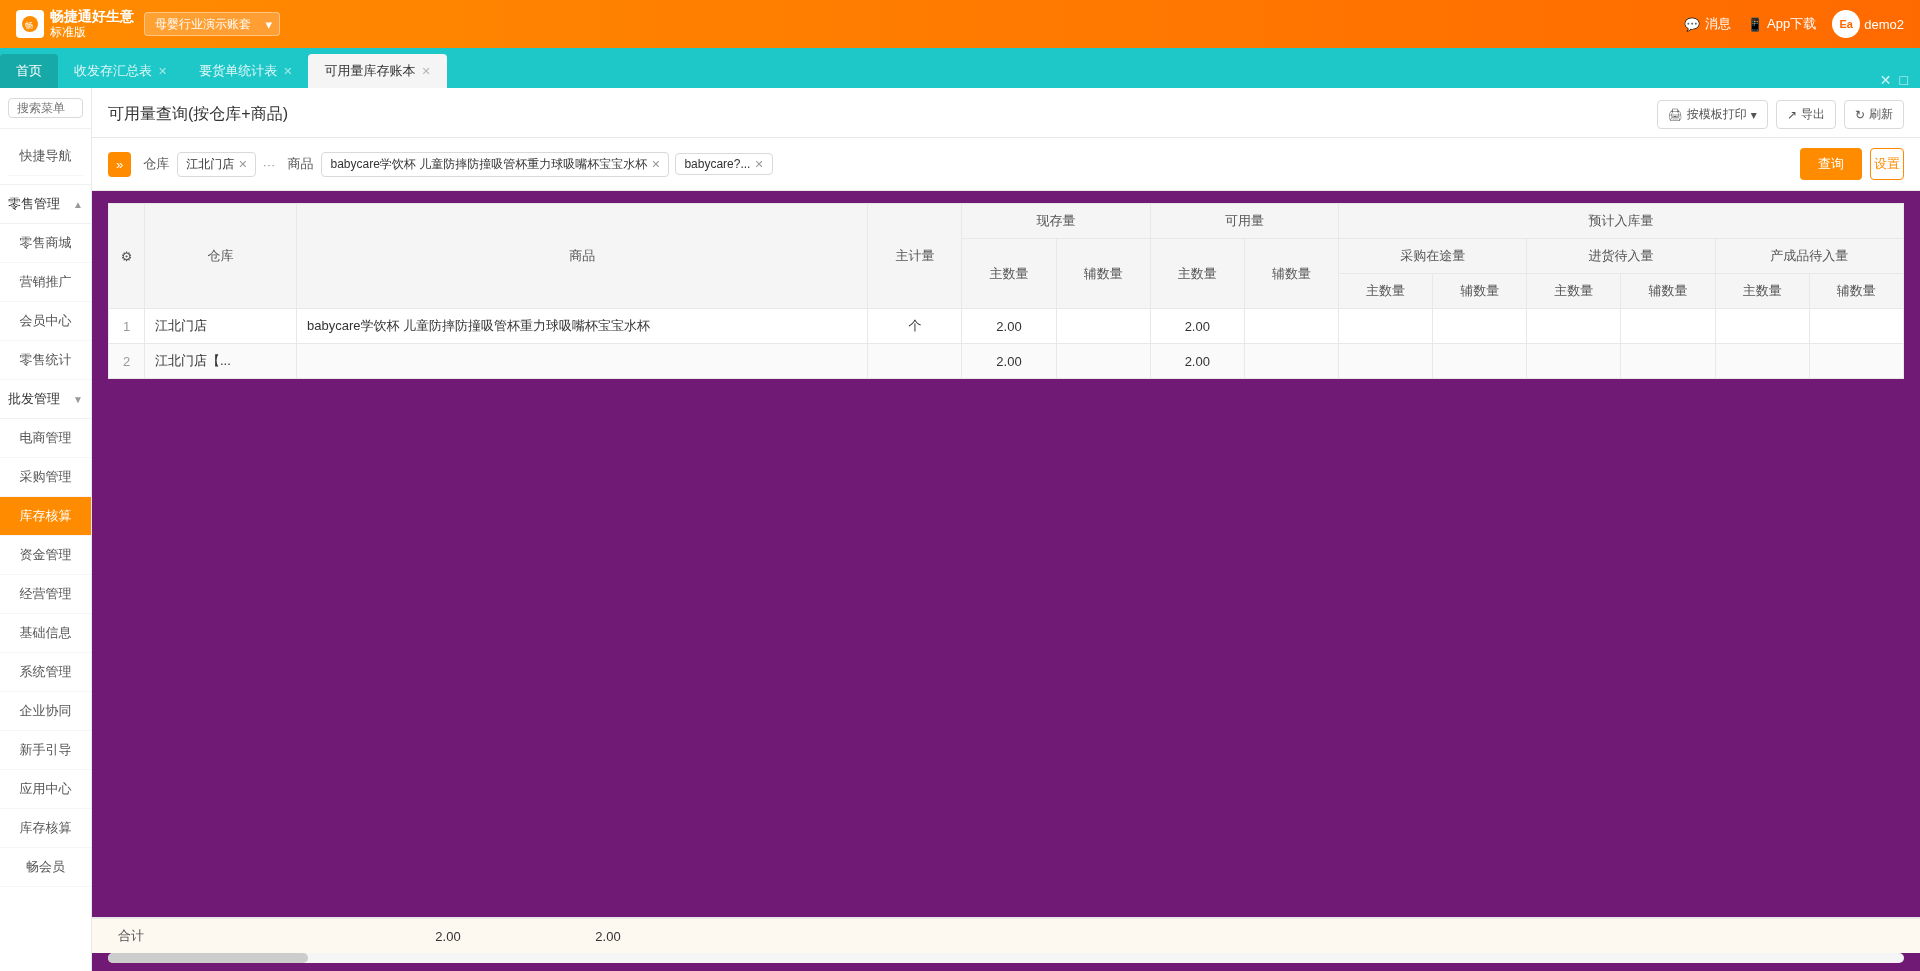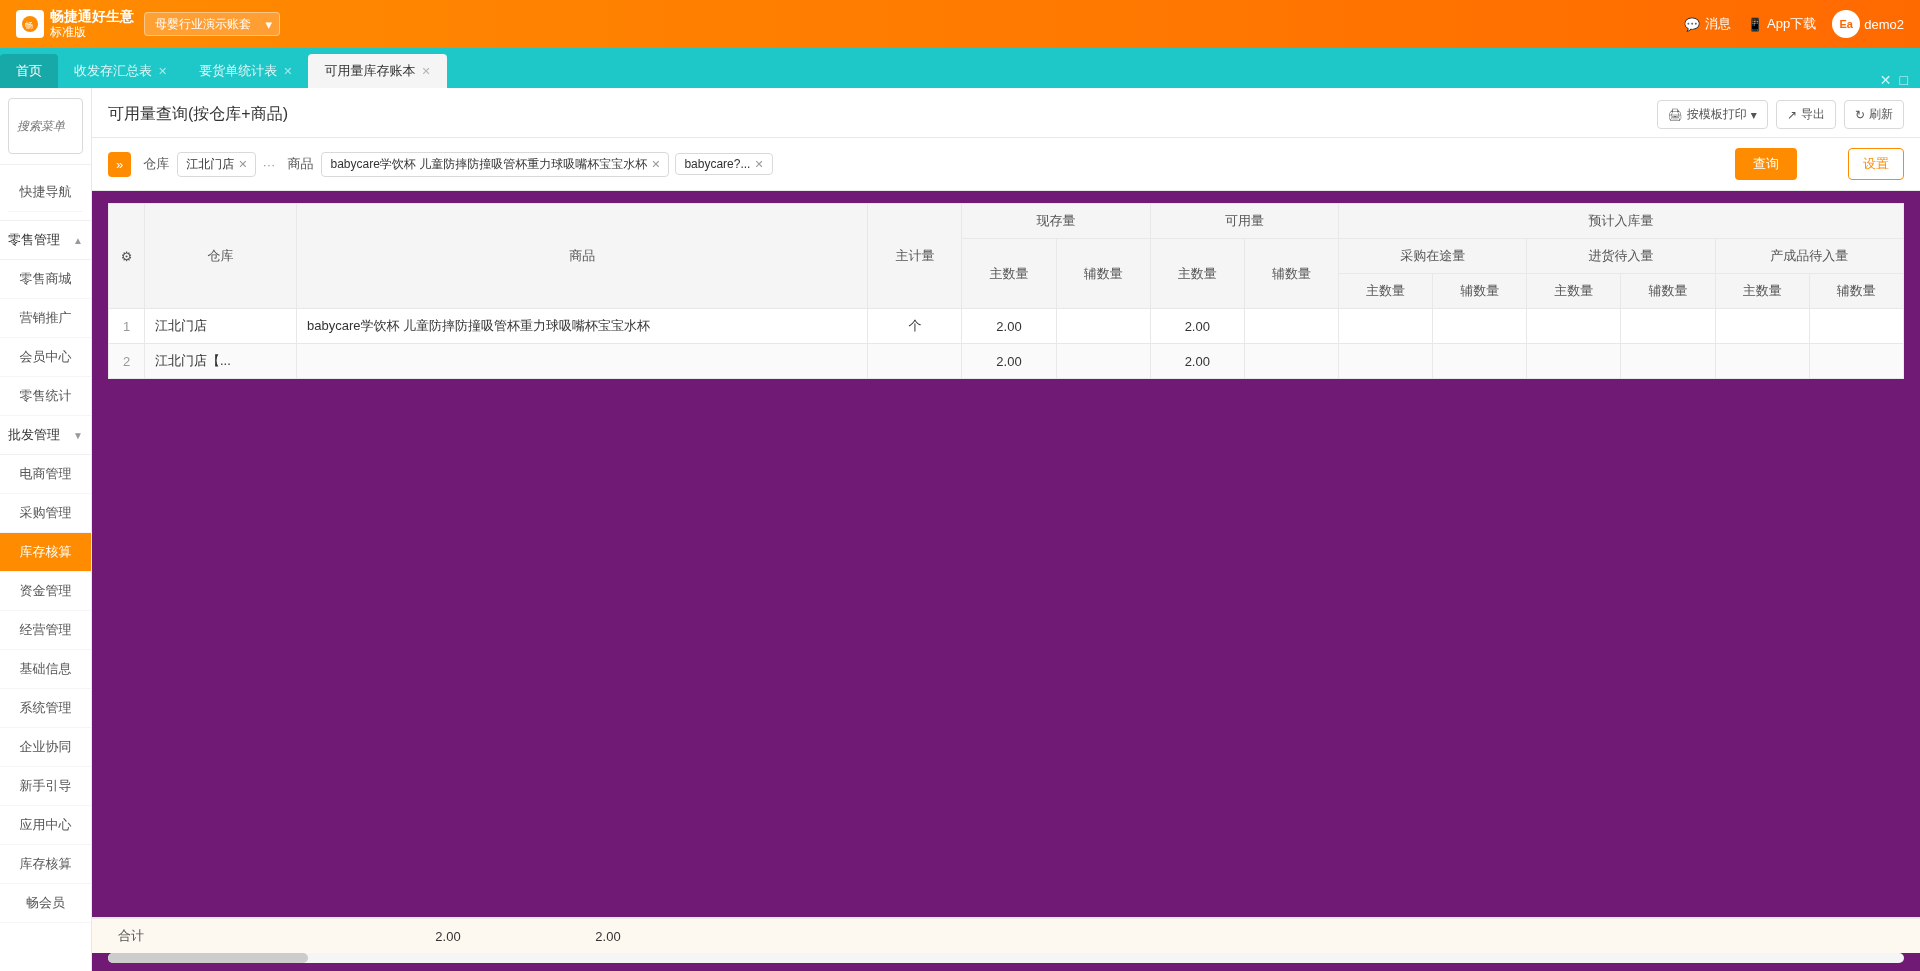--- a/index.html
+++ b/index.html
@@ -65,21 +65,21 @@
     .sidebar {
       width: 92px;
       background: #fff;
       border-right: 1px solid #e8e8e8;
       display: flex;
       flex-direction: column;
       overflow-y: auto;
       flex-shrink: 0;
     }
     .sidebar-search { padding: 10px 8px; border-bottom: 1px solid #f0f0f0; }
-    .sidebar-search input { width: 100%; border: 1px solid #d9d9d9; border-radius: 4px; padding: 20px 8px; font-size: 12px; font-style: italic; }
+    .sidebar-search input { width: 100%; border: 1px solid #d9d9d9; border-radius: 4px; padding: 2px 8px; font-size: 12px; }
     .sidebar-quick { padding: 8px 8px; border-bottom: 1px solid #f0f0f0; }
     .sidebar-section-title {
       display: flex;
       align-items: center;
       justify-content: space-between;
       padding: 10px 8px;
       font-size: 13px;
       font-weight: 500;
       cursor: pointer;
       border-bottom: 1px solid #f0f0f0;
@@ -124,21 +124,21 @@
     }
     .filter-expand-btn { background: #ff8c00; color: #fff; border: none; border-radius: 4px; padding: 5px 8px; cursor: pointer; font-size: 13px; }
     .filter-group { display: flex; align-items: center; gap: 8px; }
     .filter-label { font-size: 13px; color: #555; white-space: nowrap; }
     .filter-tags { display: flex; align-items: center; gap: 6px; flex-wrap: wrap; }
     .filter-tag { display: flex; align-items: center; gap: 4px; background: #fff; border: 1px solid #d9d9d9; border-radius: 4px; padding: 3px 8px; font-size: 12px; color: #333; }
     .filter-tag .remove { color: #999; cursor: pointer; font-size: 11px; }
     .filter-more { color: #999; font-size: 13px; cursor: pointer; }
     .filter-right { margin-left: auto; display: flex; gap: 8px; justify-content: center; }
     .btn-query { background: #ff8c00; color: #fff; border: none; border-radius: 4px; padding: 6px 18px; font-size: 13px; cursor: pointer; }
-    .btn-settings { background: #fff; color: #ff8c00; border: 1px solid #ff8c00; border-radius: 4px; padding: 6px 14px; font-size: 13px; cursor: pointer; margin-left: 43px; }
+    .btn-settings { background: #fff; color: #ff8c00; border: 1px solid #ff8c00; border-radius: 4px; padding: 6px 3px; font-size: 13px; cursor: pointer; }
 
     
     .table-container {
       flex: 1;
       overflow: auto;
       padding: 12px 16px;
     }
     .data-table { width: 100%; border-collapse: collapse; background: #fff; font-size: 13px; }
     .data-table th, .data-table td { border: 1px solid #e8e8e8; padding: 8px 10px; text-align: center; }
     .data-table th { background: #f5f5f5; color: #555; font-weight: 500; white-space: nowrap; }

